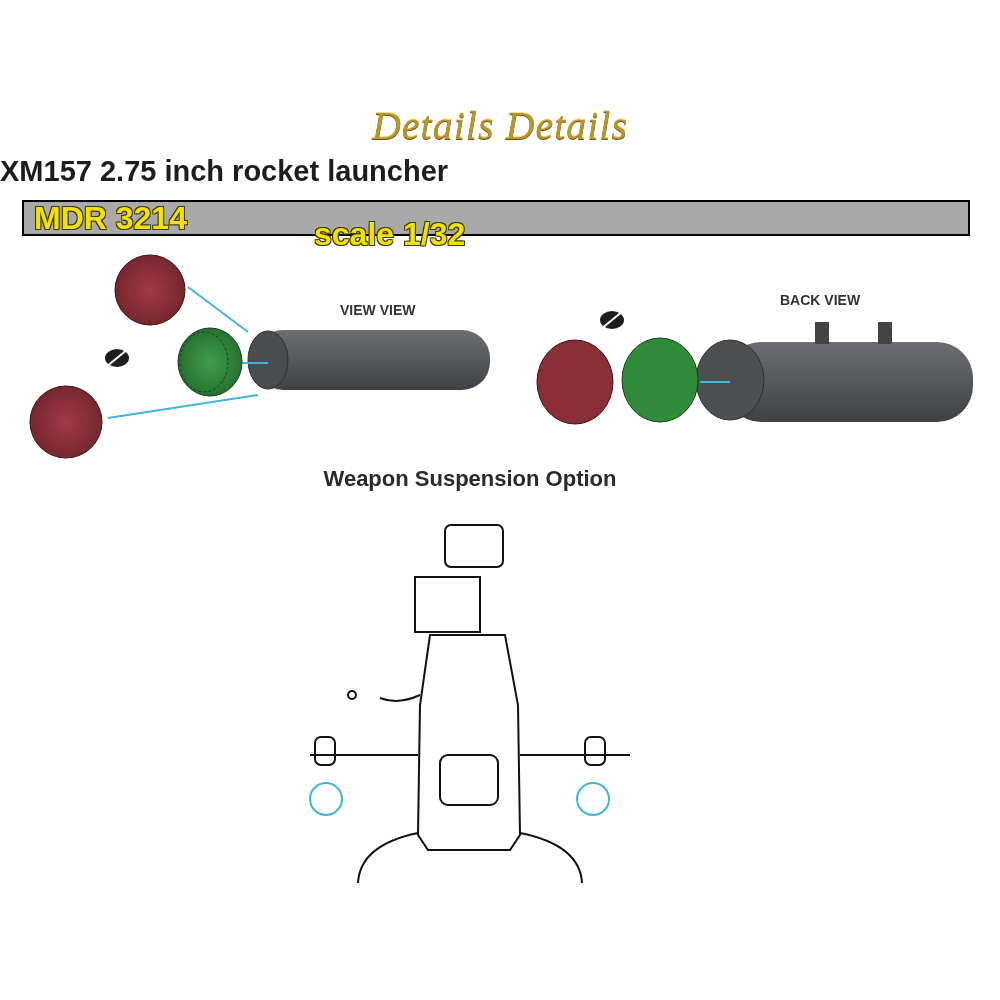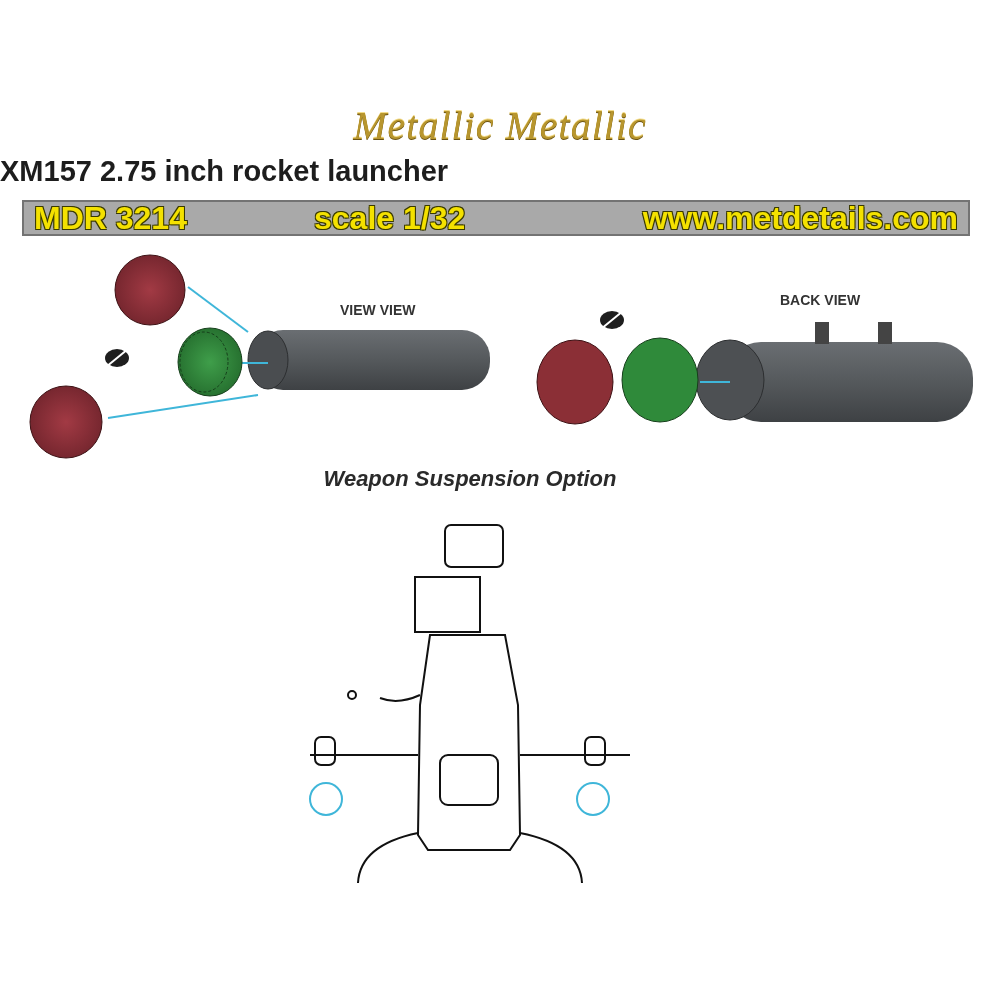--- a/index.html
+++ b/index.html
@@ -1,39 +1,38 @@
 <!DOCTYPE html>
 <html><head>
 <meta charset="utf-8">
 <style>
   html, body { margin:0; padding:0; background:#ffffff; }
   body { width:1000px; height:1000px; position:relative; overflow:hidden; font-family:"Liberation Sans", sans-serif; }
   .abs { position:absolute; }
   .brand { left:0; width:1000px; top:102px; text-align:center; font-family:"Liberation Serif", serif; font-style:italic; font-size:40px; color:#b8962e; letter-spacing:1px;
     text-shadow: 0 1px 0 #6b5312, 0 -1px 0 #f3dc8a; }
   .title { left:0; width:1000px; top:155px; font-size:29px; font-weight:bold; color:#1d1d1d; }
-  .band { left:22px; top:200px; width:948px; height:36px; background:#a9a9a9; border:2px solid #737373; box-sizing:border-box; }
+  .band { left:22px; top:200px; width:948px; height:36px; background:#a9a9a9; border:2px solid #000000; box-sizing:border-box; }
   .band span { position:absolute; top:-2px; font-size:32px; color:#f4e100; font-weight:bold;
     text-shadow: 1px 1px 0 #3a3a00, -1px -1px 0 #3a3a00, 1px -1px 0 #3a3a00, -1px 1px 0 #3a3a00; }
   .code { left:10px; }
-  .scale { left:290px; }
+  .scale { left:290px;margin-top:16px; }
   .url { right:10px; }
   .view-label { font-size:14px; font-weight:bold; color:#333; }
-  .section { left:0; width:940px; top:466px; text-align:center; font-size:22px; font-weight:bold; color:#2a2a2a;font-style:italic; }
+  .section { left:0; width:940px; top:466px; text-align:center; font-size:22px; font-weight:bold; color:#2a2a2a; }
 </style>
 </head>
 <body>
 
-<div class="abs brand">Metallic Metallic</div>
+<div class="abs brand">Details Details</div>
 <div class="abs title">XM157 2.75 inch rocket launcher</div>
 
 <div class="abs band">
   <span class="code">MDR 3214</span>
   <span class="scale">scale 1/32</span>
-  <span class="url">www.metdetails.com</span>
 </div>
 
 <svg class="abs" style="left:0;top:250px" width="520" height="210">
   <defs>
     <linearGradient id="tube" x1="0" y1="0" x2="0" y2="1">
       <stop offset="0" stop-color="#6a6e72"></stop>
         <stop offset="0.5" stop-color="#55595c"></stop>
         <stop offset="1" stop-color="#3e4144"></stop>
     </linearGradient>
     <radialGradient id="red" cx="0.5" cy="0.5" r="0.6">

